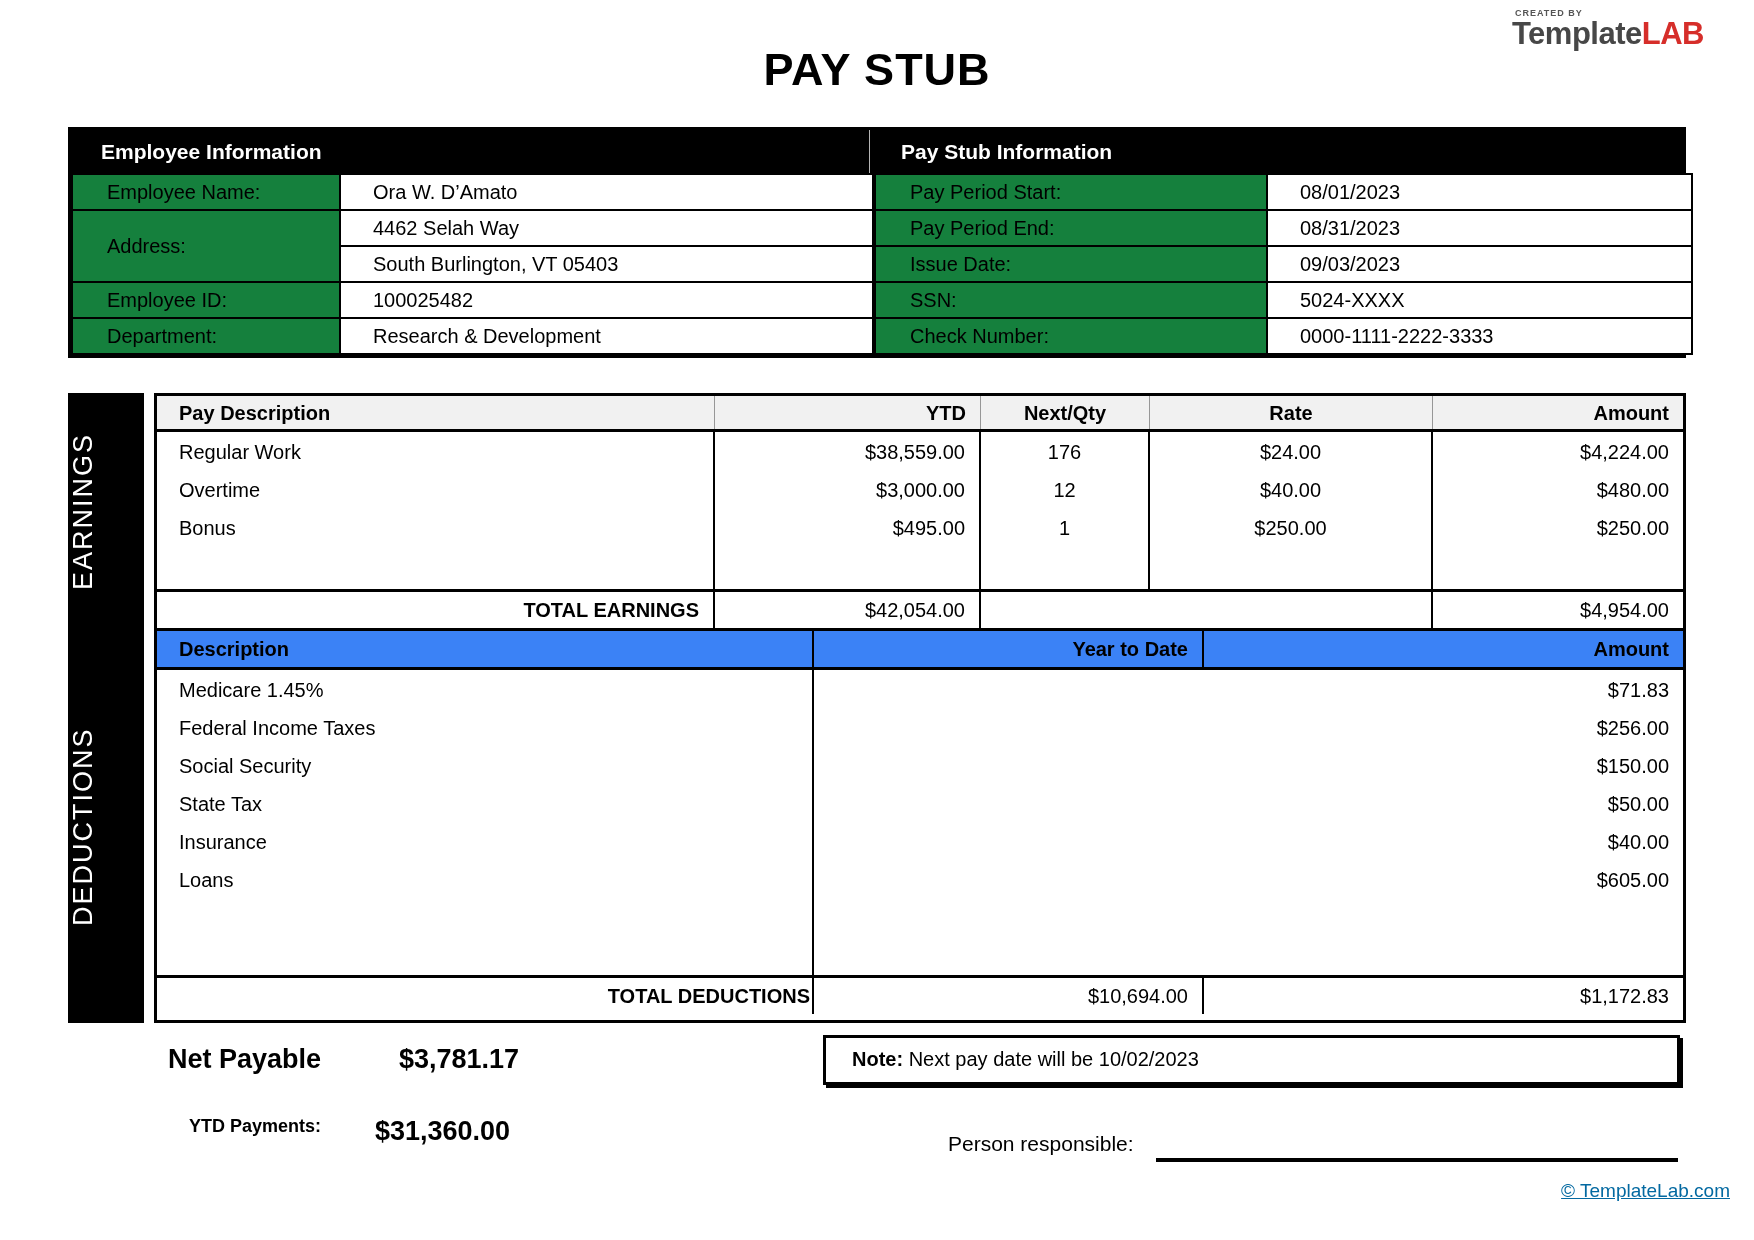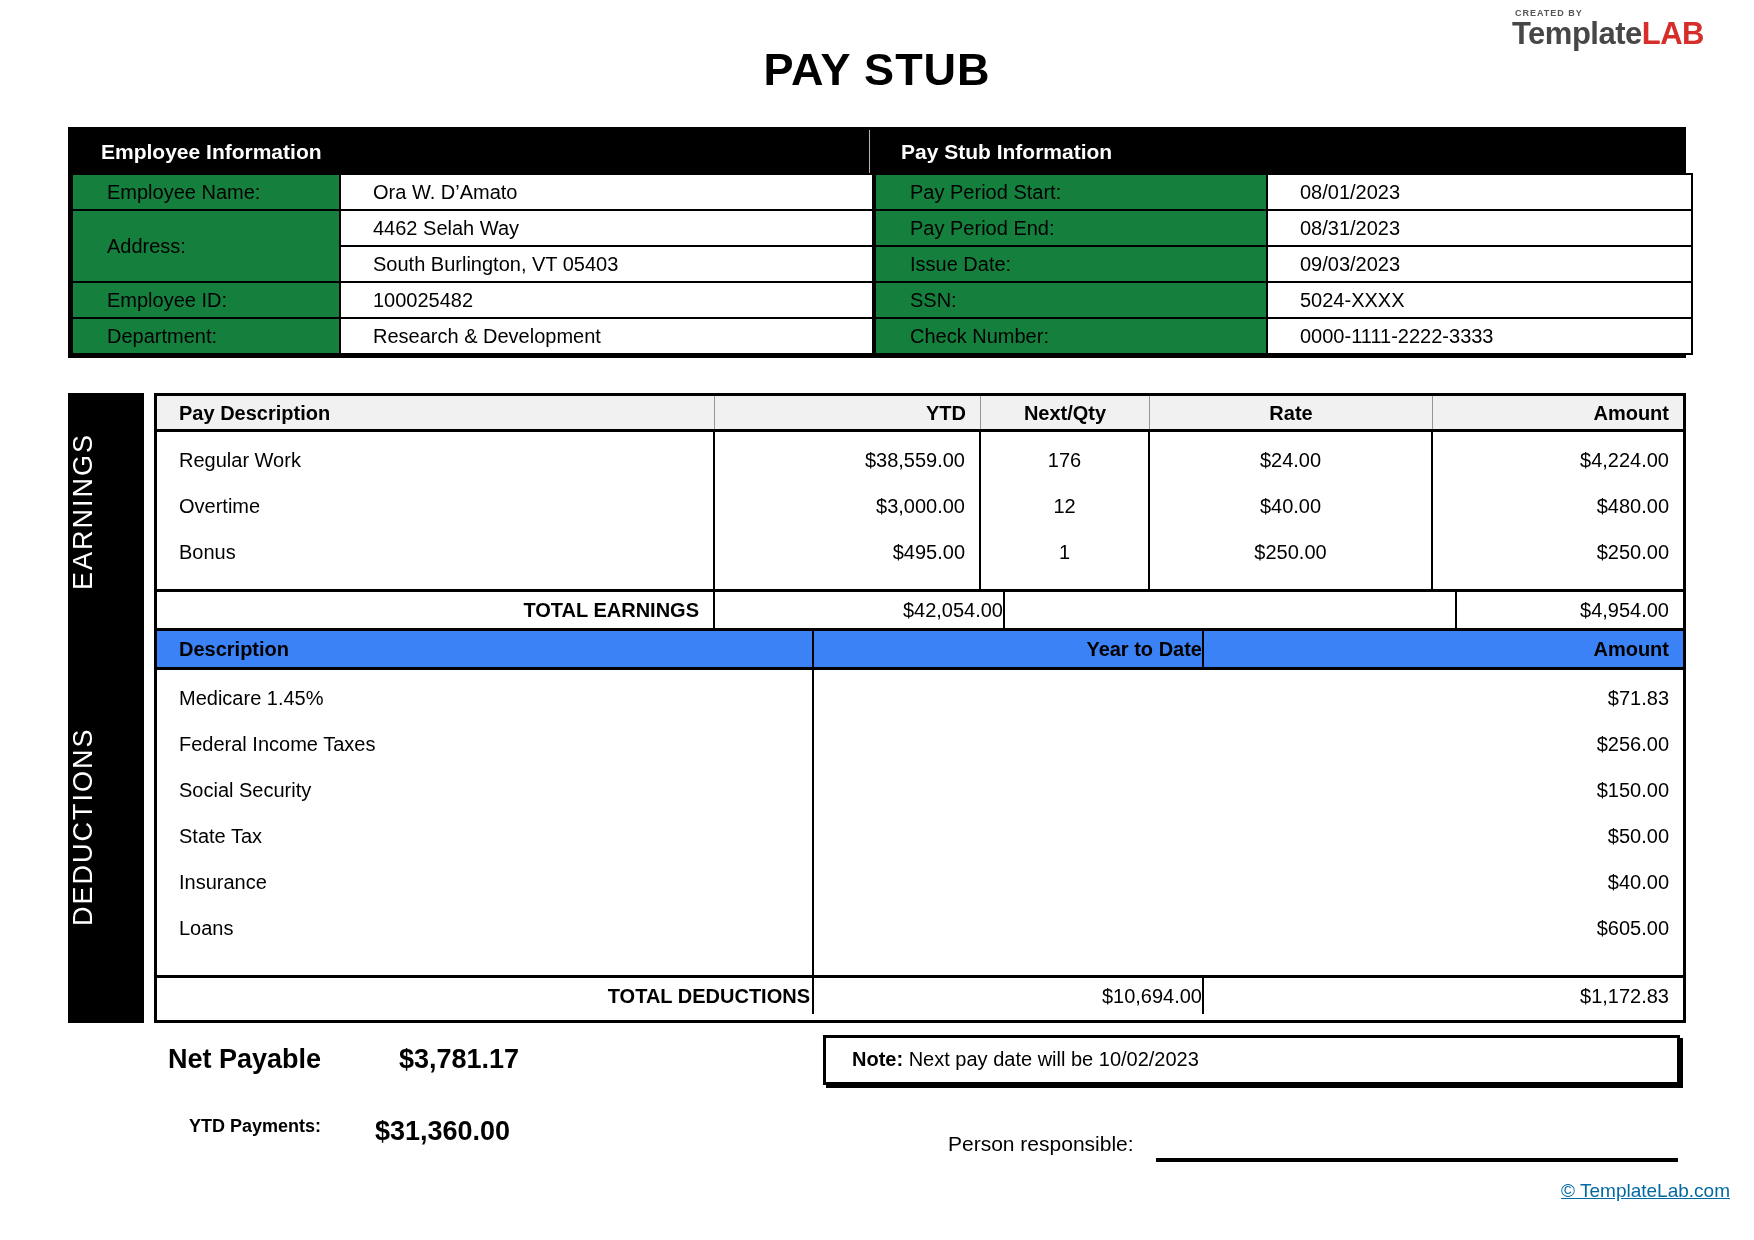--- a/index.html
+++ b/index.html
@@ -51,35 +51,35 @@
   .ehead > div:last-child { border-right:none; }
   .c-desc  { width:558px; padding-left:22px; }
   .c-ytd   { width:266px; text-align:right; padding-right:14px; }
   .c-hours { width:169px; text-align:center; }
   .c-rate  { width:283px; text-align:center; }
   .c-amt   { flex:1; text-align:right; padding-right:14px; }
 
   .ebody { height:157px; }
   .ebody > div { border-right:2px solid #000; }
   .ebody > div:last-child { border-right:none; }
-  .cellrow { height:38px; line-height:40px;margin-top:8px; }
+  .cellrow { height:38px; line-height:40px; }
 
   .etotal { height:39px; line-height:36px; border-top:3px solid #000; }
   .etotal > div { border-right:2px solid #000; }
   .etotal > div:last-child { border-right:none; }
   .t-desc { width:558px; text-align:right; padding-right:14px; font-weight:bold; }
-  .t-ytd  { width:290px; text-align:right; }
+  .t-ytd  { width:266px; text-align:right; padding-right:14px; }
   .t-merge{ width:452px; }
 
   .dhead { height:42px; background:#3b82f6; font-weight:bold; line-height:37px;
            border-top:3px solid #000; border-bottom:3px solid #000; }
   .dhead > div, .dbody > div, .dtotal > div { border-right:2px solid #000; }
   .dhead > div:last-child, .dbody > div:last-child, .dtotal > div:last-child { border-right:none; }
   .d-desc { width:657px; padding-left:22px; }
-  .d-ytd  { width:390px; text-align:right; }
+  .d-ytd  { width:390px; text-align:right; padding-right:14px; }
   .d-amt  { flex:1; text-align:right; padding-right:14px; }
 
   .dbody { height:305px; }
   .dtotal { height:39px; line-height:36px; border-top:3px solid #000; }
   .dt-desc { width:657px; text-align:right; padding-right:2px; font-weight:bold; }
 
   
   .netlabel { position:absolute; left:68px;  top:1044px; width:253px; text-align:right; font-size:27px; font-weight:bold; }
   .netvalue { position:absolute; left:375px; top:1044px; font-size:27px; font-weight:bold;margin-left:24px; }
   .ytdplabel{ position:absolute; left:68px;  top:1116px; width:253px; text-align:right; font-size:18px; font-weight:bold; }

